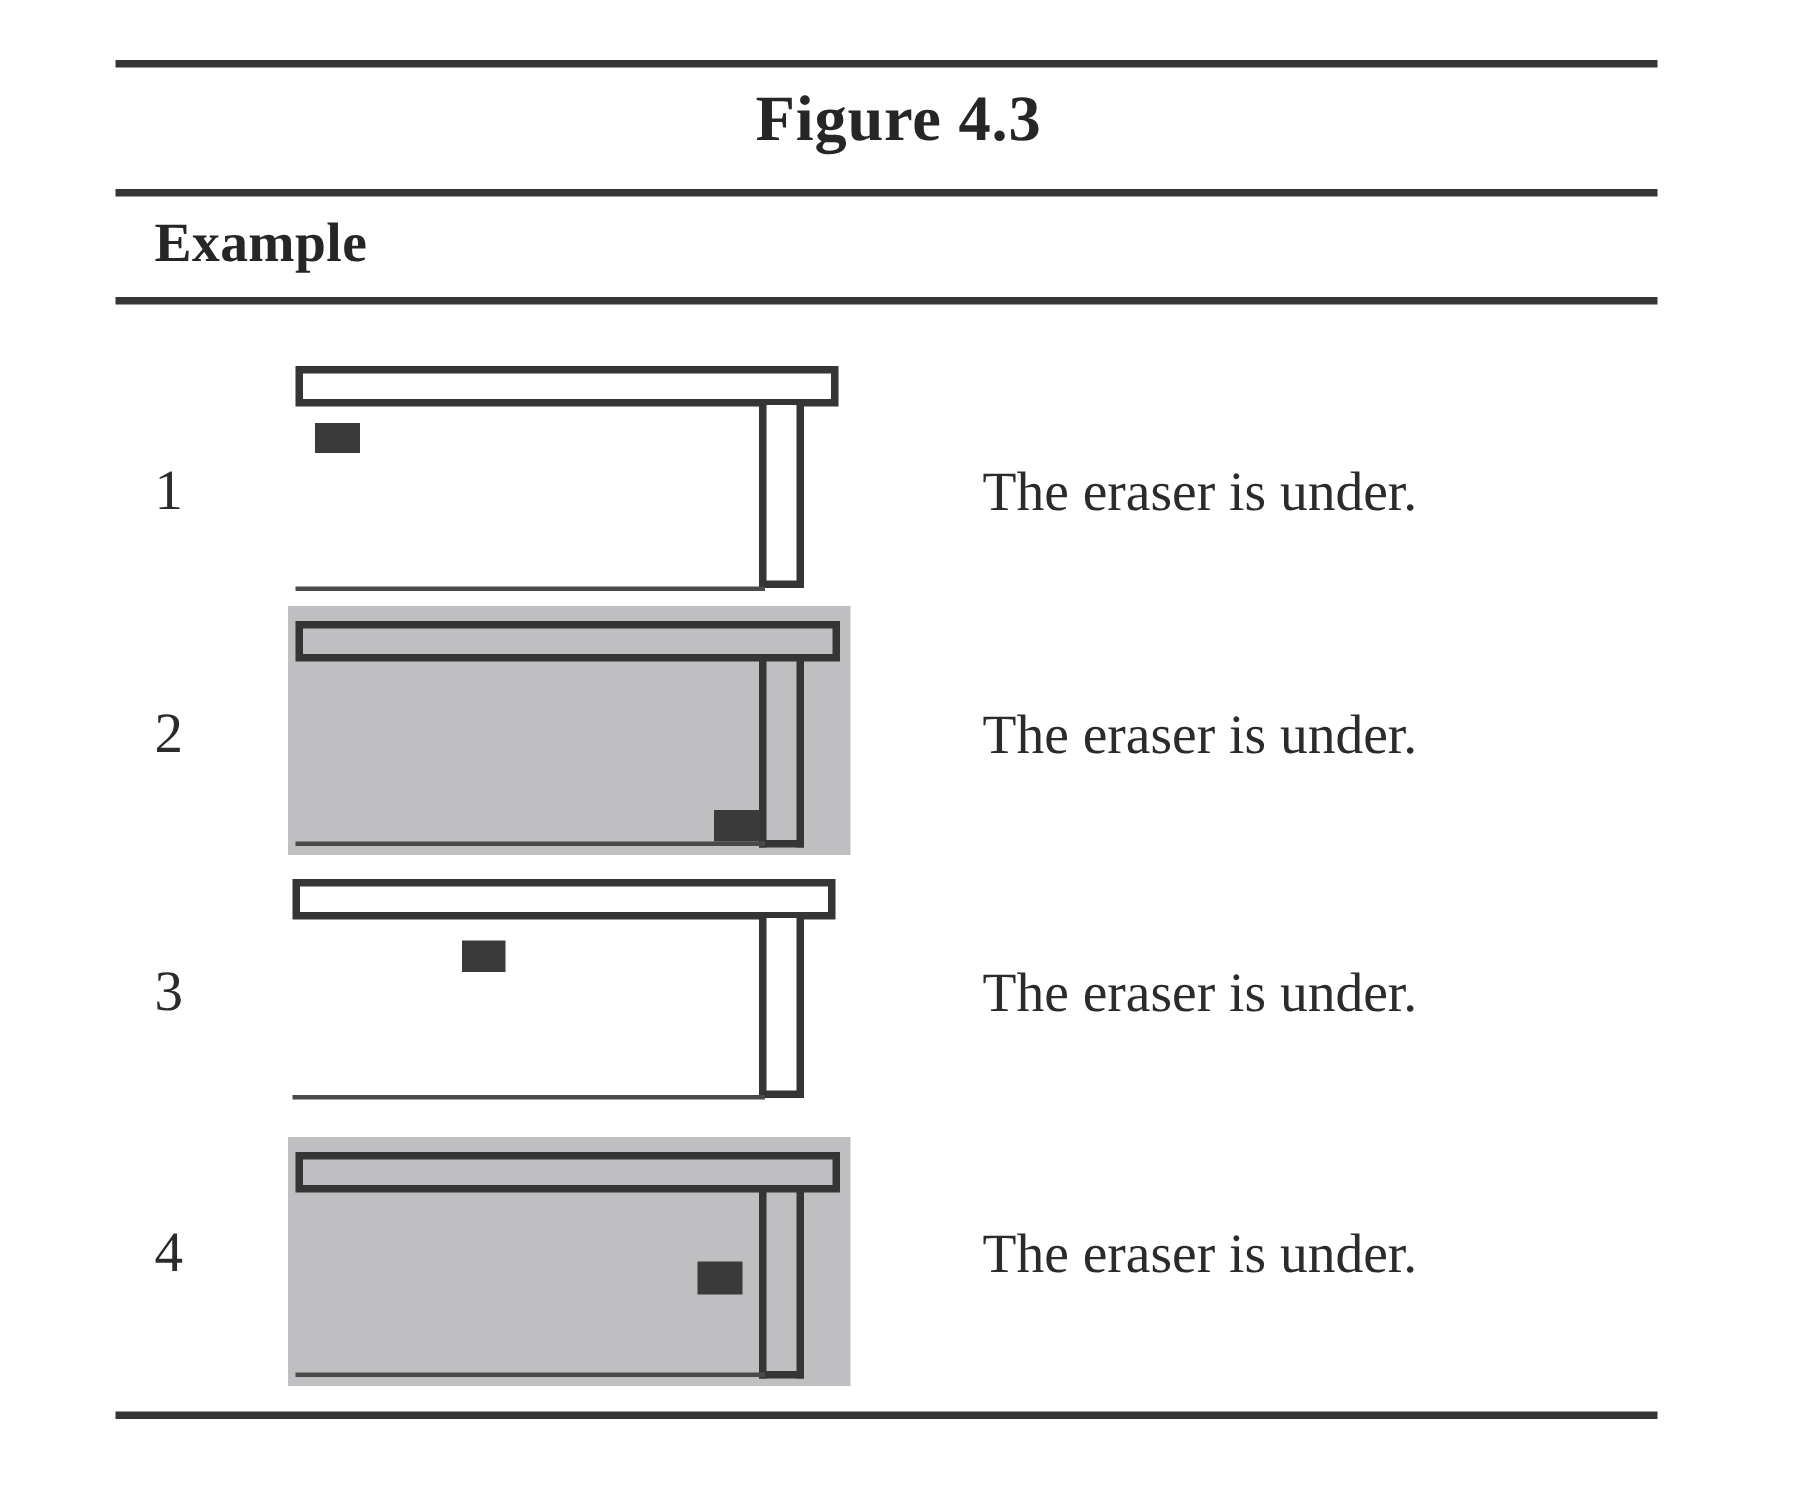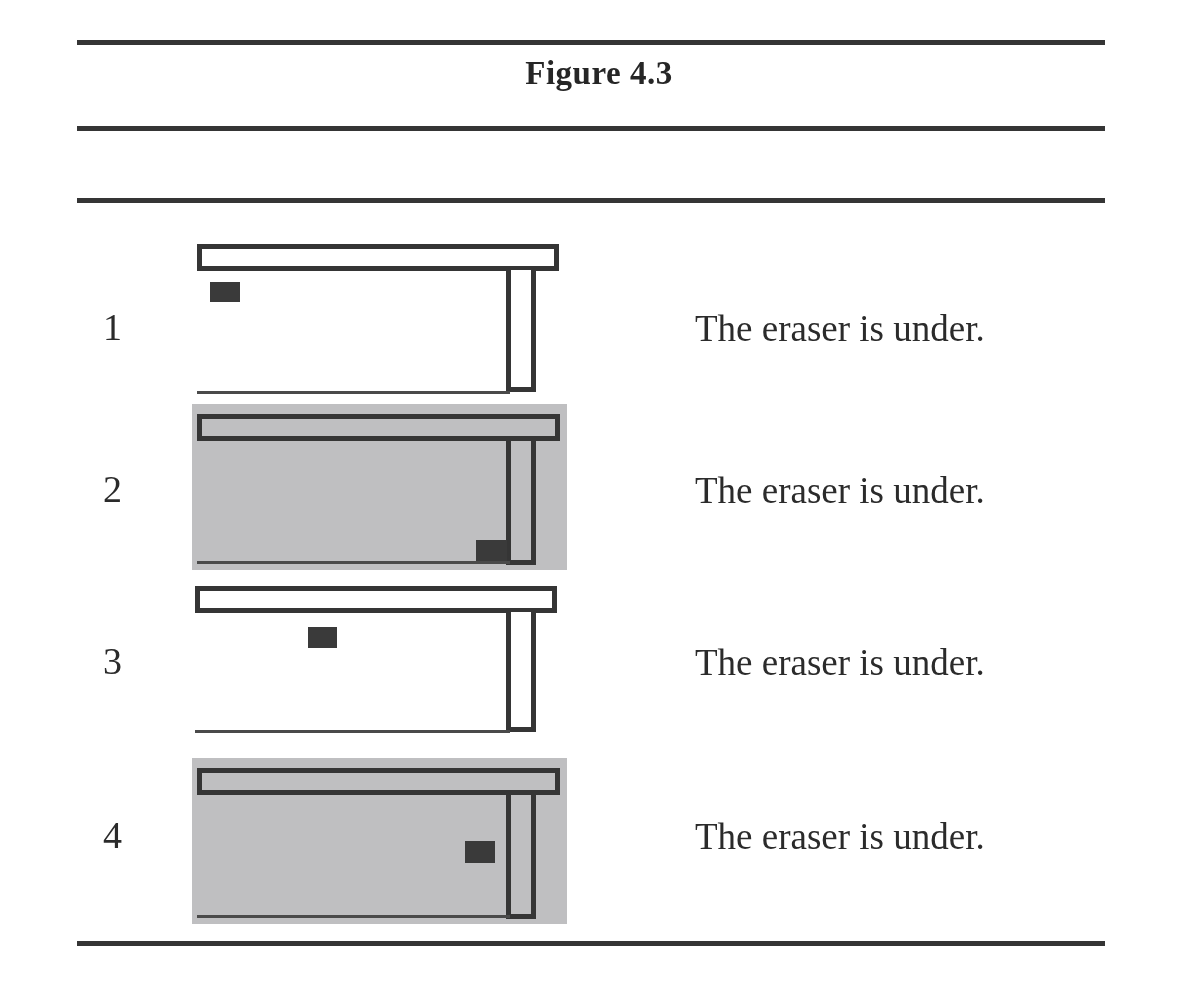--- a/index.html
+++ b/index.html
@@ -35,21 +35,21 @@
   .rule-mid     { top: 126px; }
   .rule-header  { top: 198px; }
   .rule-bottom  { top: 941px; }
 
   
   .figure-title {
     position: absolute;
     left: 0; top: 55px;
     width: 1198px;
     text-align: center;
-    font-size: 33px;
+    font-size: 43px;
     font-weight: bold;
     letter-spacing: 0.5px;
     color: #262626;
   }
   .col-head {
     position: absolute;
     top: 141px;
     font-size: 37px;
     font-weight: bold;
     letter-spacing: 0.3px;
@@ -82,21 +82,20 @@
   .row-3 .row-number { top: 68px; }
   .row-4 .row-number { top: 70px; }
 
   .row-wording {
     position: absolute;
     left: 655px;
     font-size: 37px;
     line-height: 1;
     color: #2b2b2b;
     white-space: nowrap;
-    margin-left: 40px;
   }
   .row-1 .row-wording { top: 82px; }
   .row-2 .row-wording { top: 72px; }
   .row-3 .row-wording { top: 70px; }
   .row-4 .row-wording { top: 72px; }
 
   
   .scene {
     position: absolute;
     left: 192px;
@@ -176,20 +175,21 @@
 <body>
 
 <div class="figure-table">
 
   <div class="rule rule-top"></div>
 
   <div class="figure-title">Figure 4.3</div>
 
   <div class="rule rule-mid"></div>
 
+  <div class="col-head col-head-example">Example</div>
 
   <div class="rule rule-header"></div>
 
   <div class="row row-1">
     <div class="row-number">1</div>
     <div class="scene plain">
       <div class="tabletop"></div>
       <div class="leg"></div>
       <div class="floor"></div>
       <div class="eraser eraser-r1"></div>

